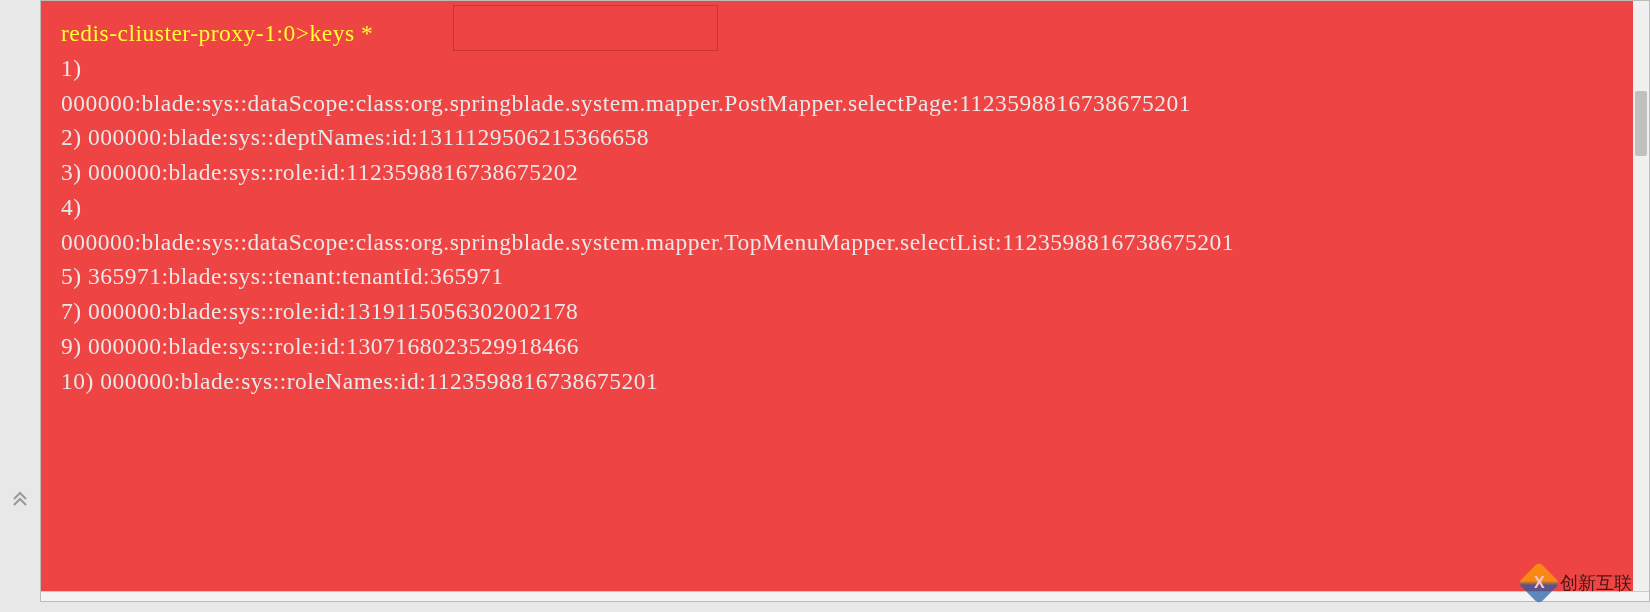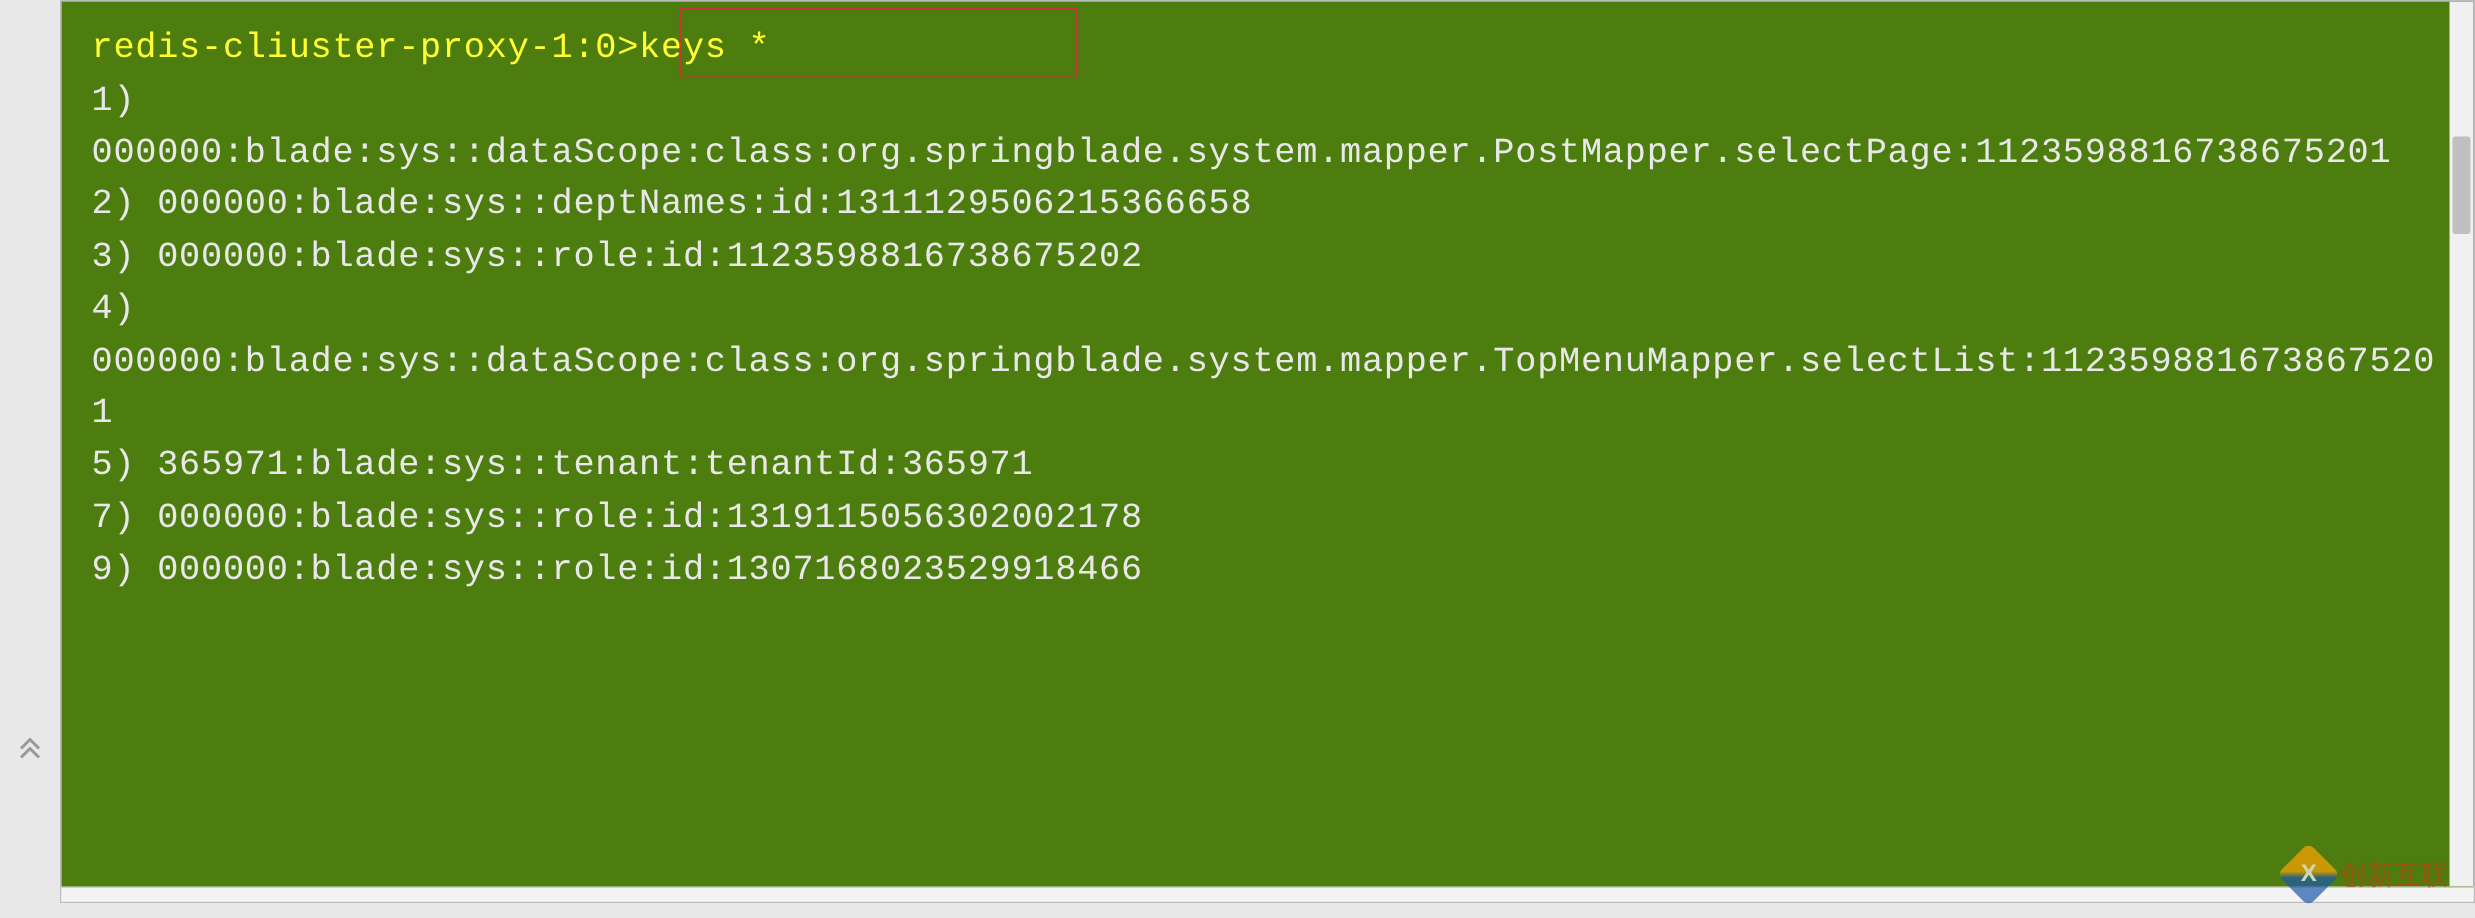--- a/index.html
+++ b/index.html
@@ -21,25 +21,25 @@
       top: 0;
       right: 0;
       bottom: 10px;
       background: #fff;
       border: 1px solid #bbb;
       display: flex;
       flex-direction: column;
     }
     .terminal {
       flex: 1;
-      background: #4d7c0f;
+      background: #ef4444;
       padding: 15px 20px 10px 20px;
       font-size: 23.5px;
       line-height: 1.48;
-      font-family: Liberation Mono, monospace;
+      font-family: Liberation Serif, serif;
       letter-spacing: 0.5px;
       position: relative;
       overflow: hidden;
     }
     .prompt-line {
       color: #ffff33;
       font-weight: normal;
       position: relative;
       white-space: pre;
     }
@@ -108,21 +108,21 @@
     }
     .watermark-icon::after {
       content: "X";
       color: #fff;
       font-weight: bold;
       transform: rotate(-45deg);
       font-size: 16px;
       font-family: sans-serif;
     }
     .watermark-text {
-      color: #c2410c;
+      color: #000000;
       font-size: 18px;
       font-family: "Microsoft YaHei", sans-serif;
       text-align: center;
     }
     .bottom-bar {
       height: 10px;
       background: #f4f4f4;
       border-top: 1px solid #ccc;
     }
   </style>
@@ -141,20 +141,21 @@
     <div class="highlight-box"></div>
     <div class="output-line">1)</div>
     <div class="output-line">000000:blade:sys::dataScope:class:org.springblade.system.mapper.PostMapper.selectPage:1123598816738675201</div>
     <div class="output-line">2) 000000:blade:sys::deptNames:id:1311129506215366658</div>
     <div class="output-line">3) 000000:blade:sys::role:id:1123598816738675202</div>
     <div class="output-line">4)</div>
     <div class="output-line">000000:blade:sys::dataScope:class:org.springblade.system.mapper.TopMenuMapper.selectList:1123598816738675201</div>
     <div class="output-line">5) 365971:blade:sys::tenant:tenantId:365971</div>
     <div class="output-line">7) 000000:blade:sys::role:id:1319115056302002178</div>
     <div class="output-line">9) 000000:blade:sys::role:id:1307168023529918466</div>
+    <div class="output-line">10) 000000:blade:sys::roleNames:id:1123598816738675201</div>
 
     <div class="scrollbar">
       <div class="scroll-thumb"></div>
     </div>
   </div>
   <div class="bottom-bar"></div>
 </div>
 
 <div class="watermark">
   <div class="watermark-icon"></div>

